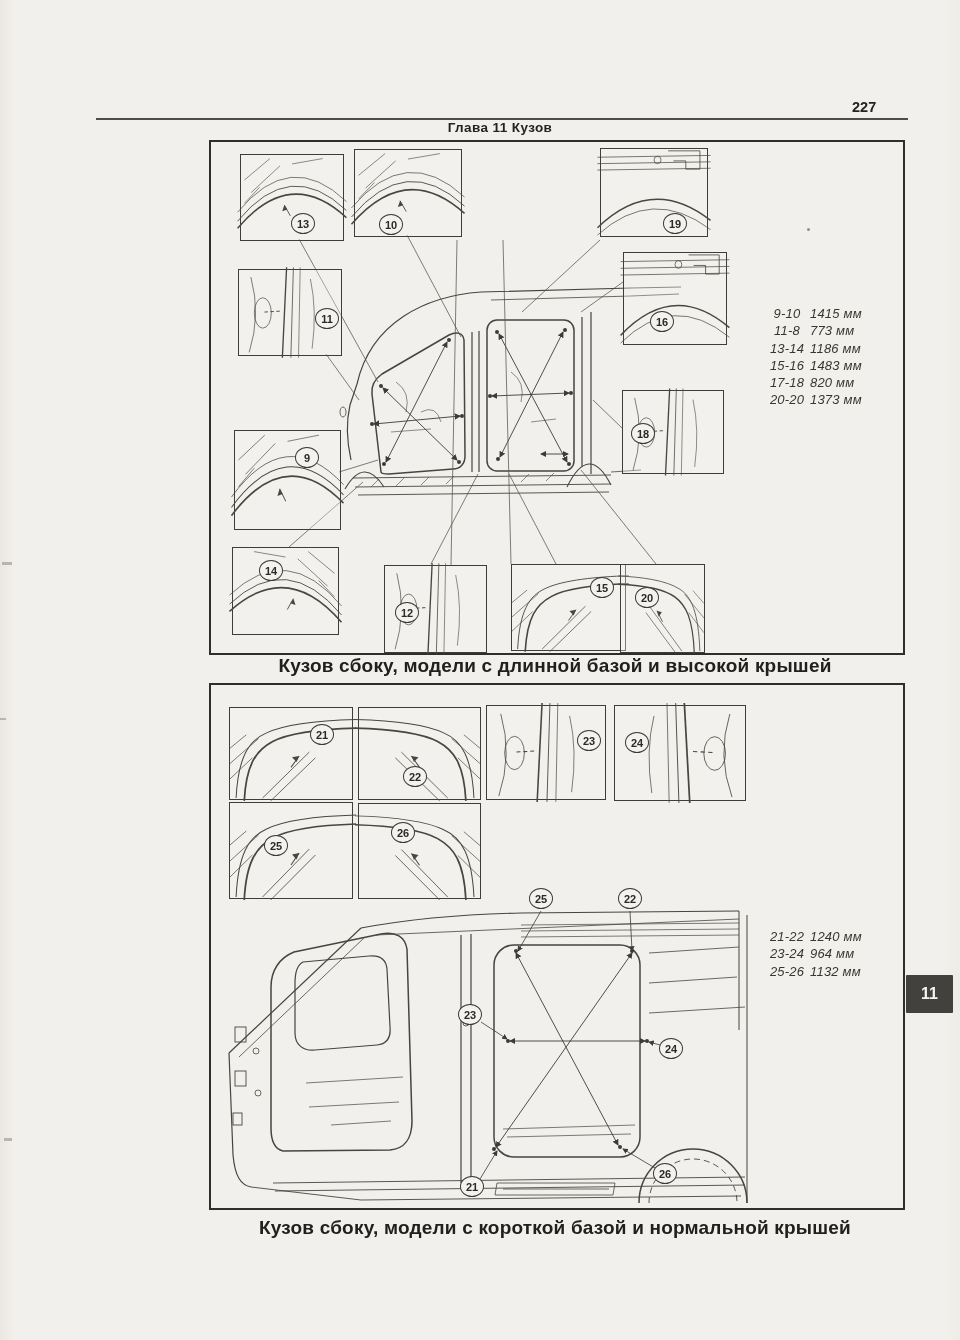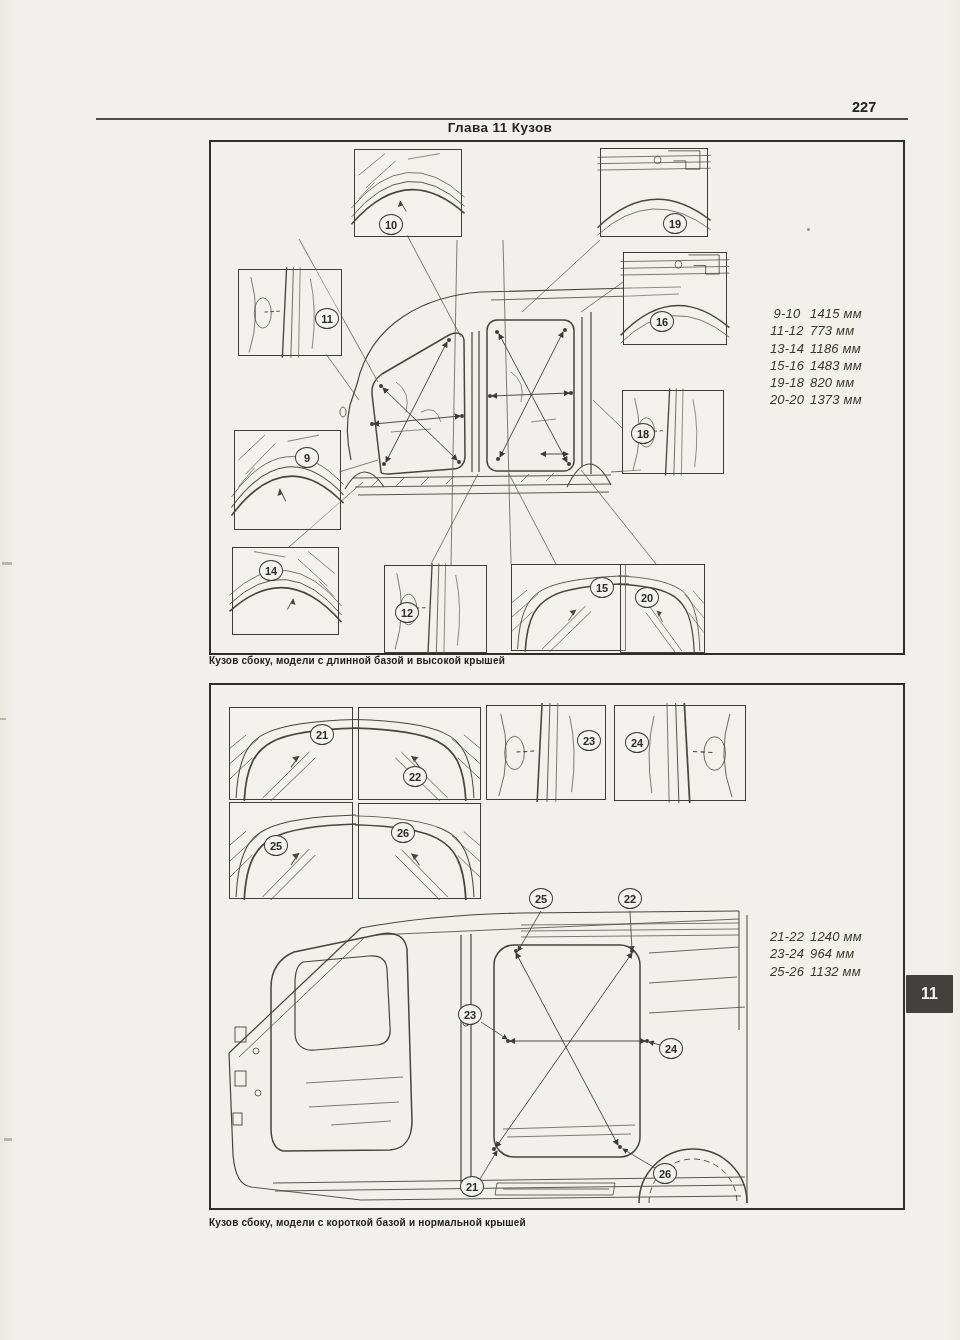--- a/index.html
+++ b/index.html
@@ -17,22 +17,22 @@
   .mainsvg{position:absolute;left:0;top:0;width:100%;height:100%;}
   .inset{position:absolute;border:1.5px solid #3e3d3a;background:rgba(246,244,240,.35);}
   .inset svg.art{position:absolute;left:0;top:0;width:100%;height:100%;overflow:visible;}
   .flip{transform:scaleX(-1);}
   .callout{position:absolute;width:24px;height:21px;border:1.4px solid #3a3936;border-radius:50%;
            background:#f4f2ee;display:flex;align-items:center;justify-content:center;
            font-size:11px;font-weight:bold;color:#2b2a28;box-sizing:border-box;z-index:5;}
   .meas{position:absolute;font-style:italic;font-size:13px;color:#38372f;letter-spacing:.2px;}
   .meas .row{display:flex;height:17.3px;align-items:baseline;}
   .meas .pts{width:46px;text-align:center;}
-  .caption{position:absolute;left:209px;width:692px;
-           font-size:10px;font-weight:bold;letter-spacing:.2px;color:#21201e;}
+  .caption{position:absolute;left:209px;width:692px;text-align:center;
+           font-size:19px;font-weight:bold;letter-spacing:.2px;color:#21201e;}
   .chapter-tab{position:absolute;left:906px;top:975px;width:47px;height:38px;background:#43413e;
                color:#f4f3f0;display:flex;align-items:center;justify-content:center;
                font-size:16px;font-weight:bold;border-radius:1px;}
   .mark{position:absolute;background:#b9b5ae;}
   .dot-noise{position:absolute;width:3px;height:3px;border-radius:50%;background:#8f8d88;}
   .defs-holder{position:absolute;width:0;height:0;overflow:hidden;}
 </style>
 </head>
 <body>
 
@@ -139,20 +139,28 @@
         <path d="M412,140 L370,170"></path>
         <path d="M128,330 L167,318"></path>
         <path d="M411,286 L382,258"></path>
         <path d="M78,405 L152,340"></path>
         <path d="M220,422 L267,332"></path>
         <path d="M345,422 L298,332"></path>
         <path d="M445,422 L370,328"></path>
       </g>
     </svg>
 
+    <div class="inset" style="left:29px;top:12px;width:102px;height:85px">
+      <svg class="art" viewBox="0 0 120 95" preserveAspectRatio="none">
+          <use href="#art-arch"></use>
+        </svg>
+      <div class="callout" style="left:50px;top:58px">
+          <span>13</span>
+        </div>
+    </div>
     <div class="inset" style="left:143px;top:7px;width:106px;height:86px">
       <svg class="art" viewBox="0 0 120 95" preserveAspectRatio="none">
           <use href="#art-arch"></use>
         </svg>
       <div class="callout" style="left:24px;top:64px">
           <span>10</span>
         </div>
     </div>
     <div class="inset" style="left:389px;top:6px;width:106px;height:87px">
       <svg class="art" viewBox="0 0 120 95" preserveAspectRatio="none">
@@ -226,33 +234,33 @@
           <span>20</span>
         </div>
     </div>
 
     <div class="meas" style="left:553px;top:164px">
       <div class="row">
           <span class="pts">9-10</span>
           <span>1415 мм</span>
         </div>
       <div class="row">
-          <span class="pts">11-12</span>
+          <span class="pts">11-8</span>
           <span>773 мм</span>
         </div>
       <div class="row">
           <span class="pts">13-14</span>
           <span>1186 мм</span>
         </div>
       <div class="row">
           <span class="pts">15-16</span>
           <span>1483 мм</span>
         </div>
       <div class="row">
-          <span class="pts">19-18</span>
+          <span class="pts">17-18</span>
           <span>820 мм</span>
         </div>
       <div class="row">
           <span class="pts">20-20</span>
           <span>1373 мм</span>
         </div>
     </div>
   </div>
   <div class="caption" style="top:655px">Кузов сбоку, модели с длинной базой и высокой крышей</div>
 

